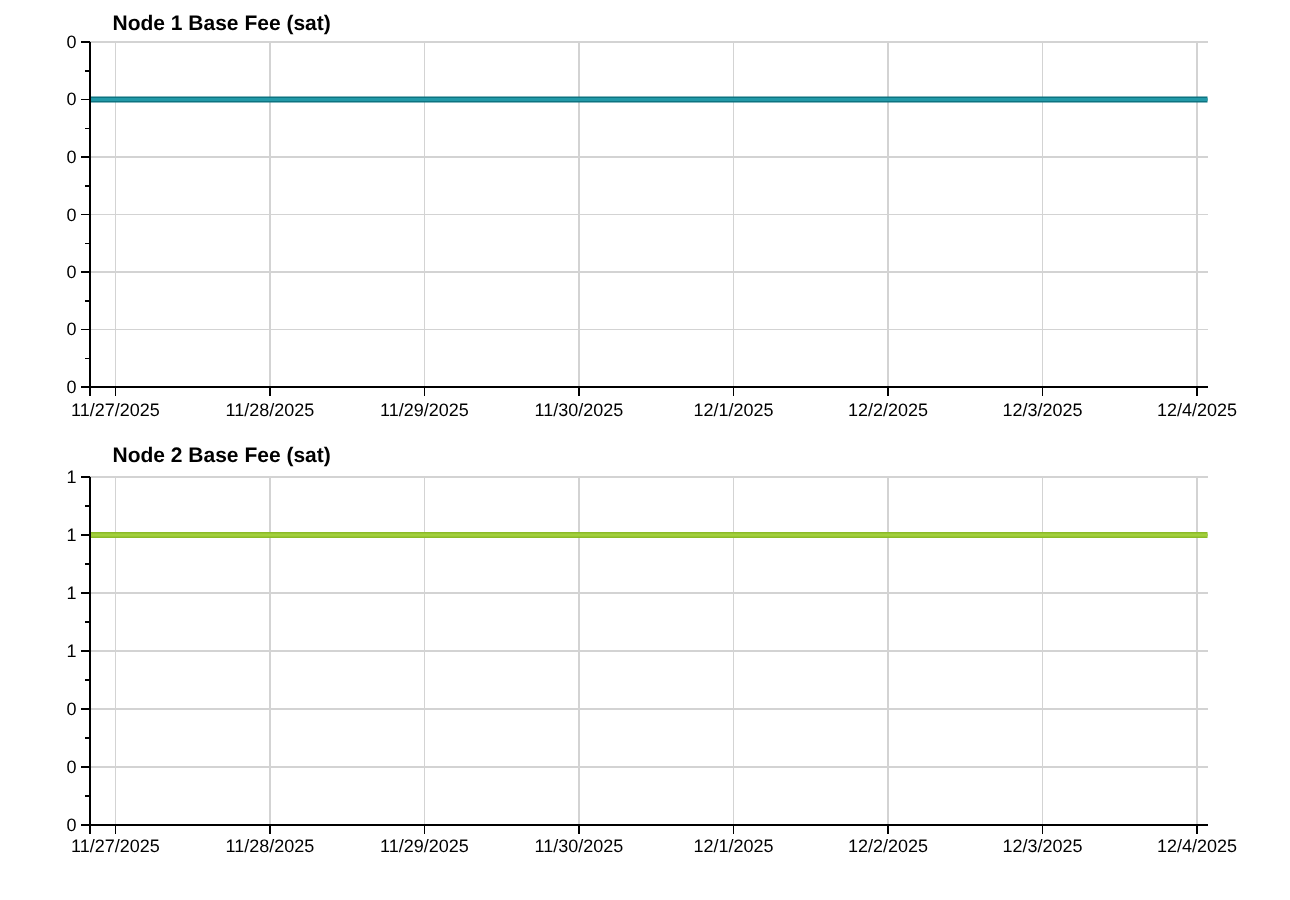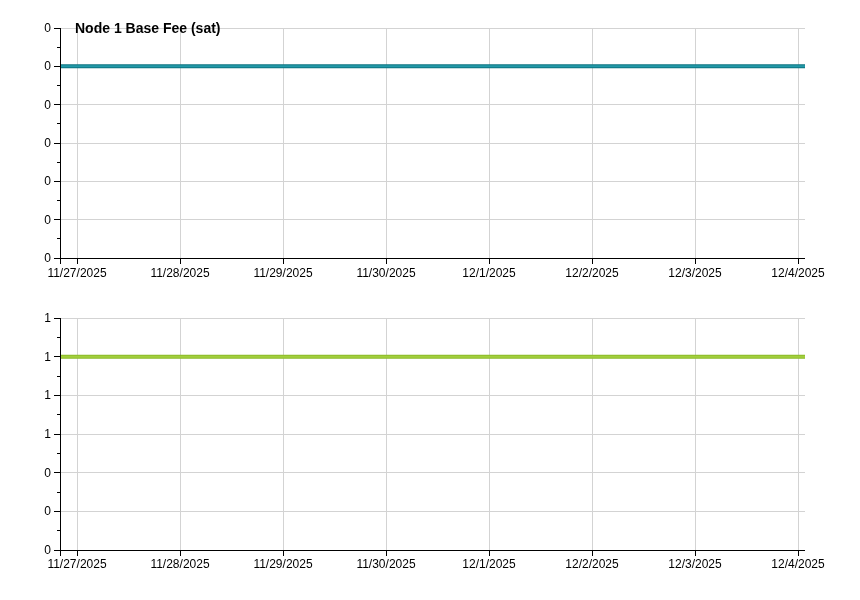--- a/index.html
+++ b/index.html
@@ -2,21 +2,21 @@
 <html><head>
 <meta charset="utf-8">
 <style>
   html,body{margin:0;padding:0;background:#ffffff;}
   body{width:860px;height:600px;overflow:hidden;font-family:"Liberation Sans",sans-serif;}
   .canvas{position:relative;width:860px;height:600px;background:#ffffff;}
   .chart-title{
     position:absolute;left:75px;font-size:14px;font-weight:bold;color:#000;
     white-space:nowrap;line-height:17px;
   }
-  #title1{top:20px;}
+  #title1{top:7px;}
   #title2{top:295px;}
   #plot{position:absolute;left:0;top:0;}
   svg text{font-family:"Liberation Sans",sans-serif;}
 </style>
 </head>
 <body>
 
 <div class="canvas">
   <svg id="plot" width="860" height="600" viewBox="0 0 860 600">
       <line x1="60" y1="28" x2="805" y2="28" stroke="#d3d3d3" stroke-width="1" shape-rendering="crispEdges"></line>
@@ -122,13 +122,14 @@
       <line x1="489" y1="550" x2="489" y2="556" stroke="#000000" stroke-width="1" shape-rendering="crispEdges"></line>
       <text x="489" y="568" text-anchor="middle" font-size="12" fill="#000000">12/1/2025</text>
       <line x1="592" y1="550" x2="592" y2="556" stroke="#000000" stroke-width="1" shape-rendering="crispEdges"></line>
       <text x="592" y="568" text-anchor="middle" font-size="12" fill="#000000">12/2/2025</text>
       <line x1="695" y1="550" x2="695" y2="556" stroke="#000000" stroke-width="1" shape-rendering="crispEdges"></line>
       <text x="695" y="568" text-anchor="middle" font-size="12" fill="#000000">12/3/2025</text>
       <line x1="798" y1="550" x2="798" y2="556" stroke="#000000" stroke-width="1" shape-rendering="crispEdges"></line>
       <text x="798" y="568" text-anchor="middle" font-size="12" fill="#000000">12/4/2025</text>
     </svg>
   <div class="chart-title" id="title1">Node 1 Base Fee (sat)</div>
+  <div class="chart-title" id="title2">Node 2 Base Fee (sat)</div>
 </div>
 
 </body></html>

